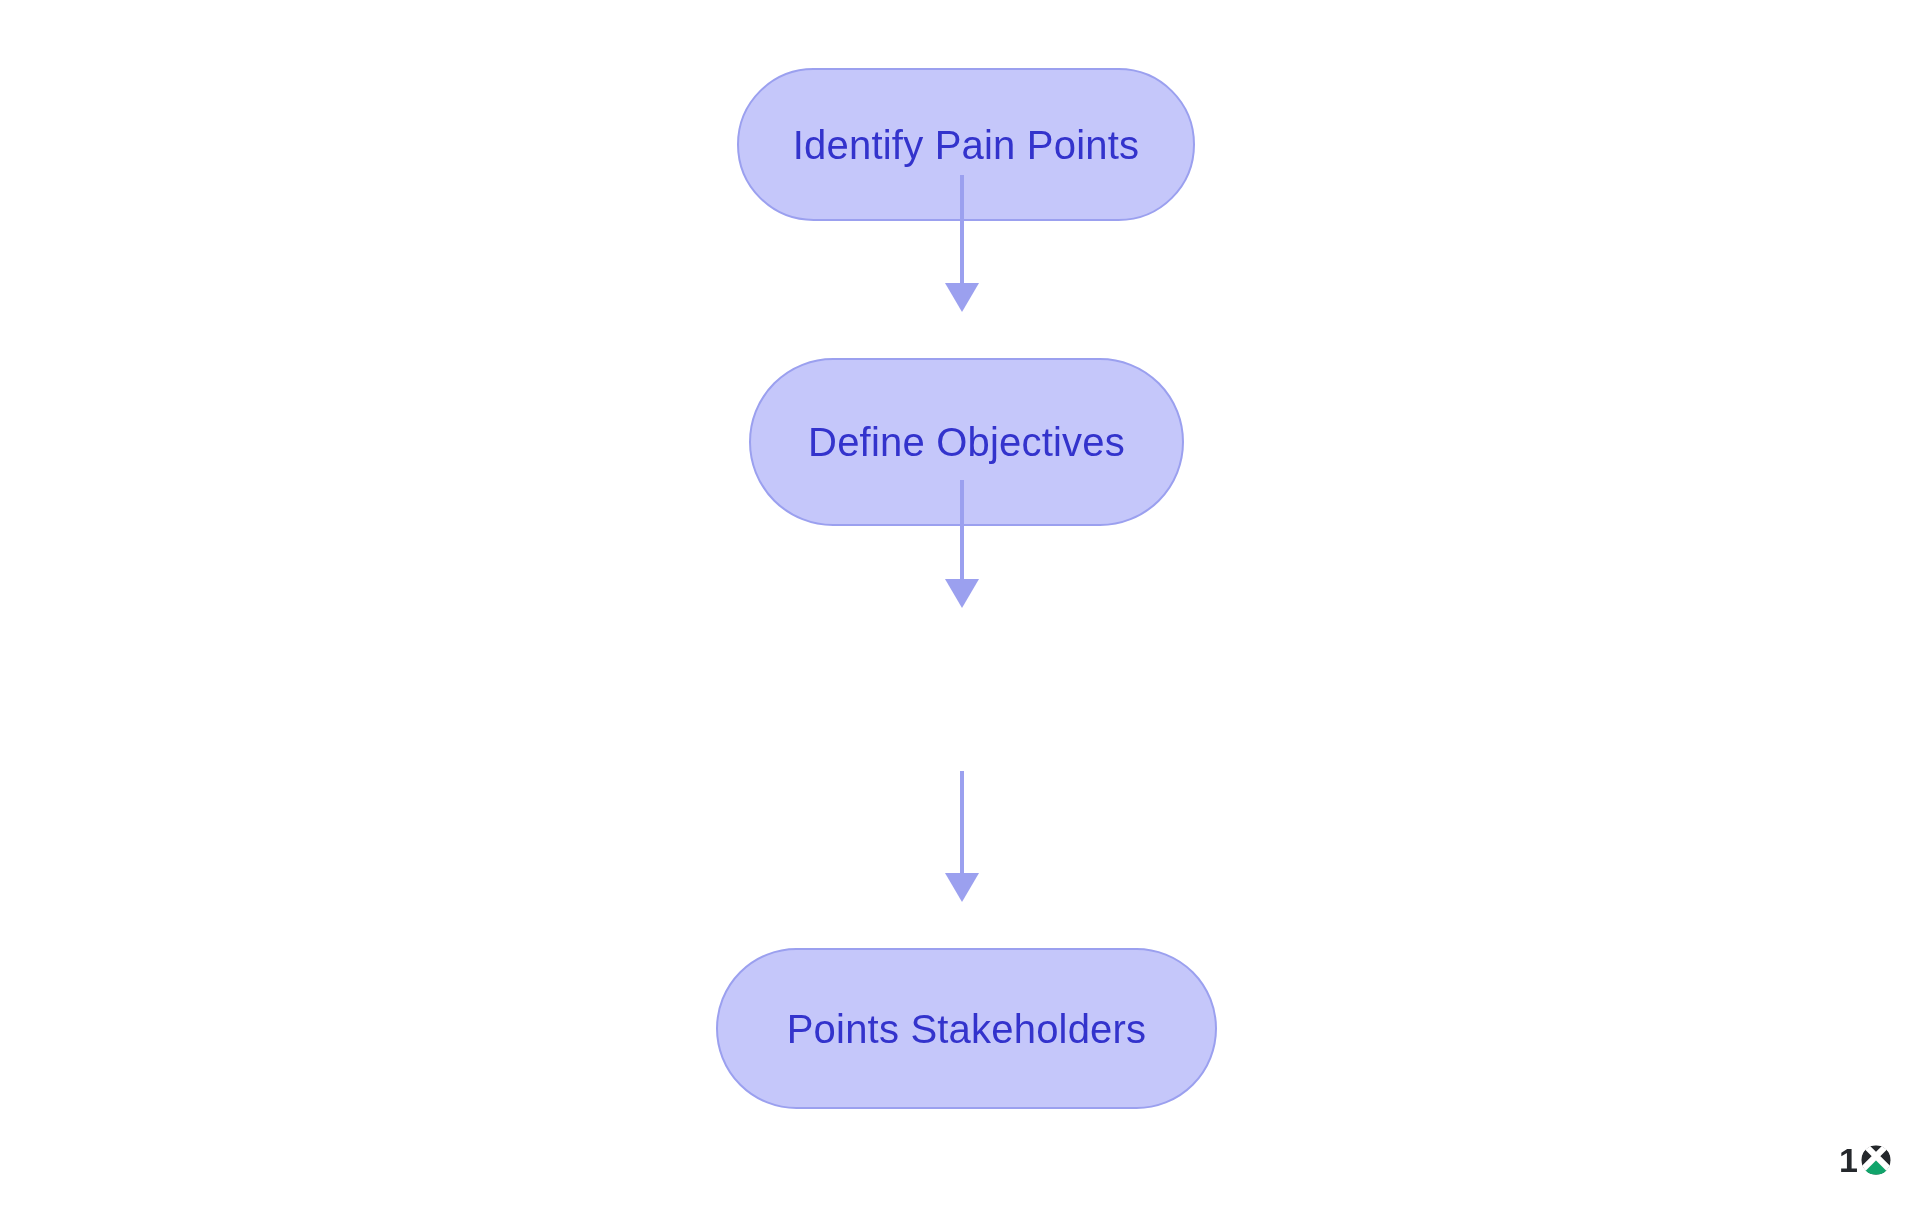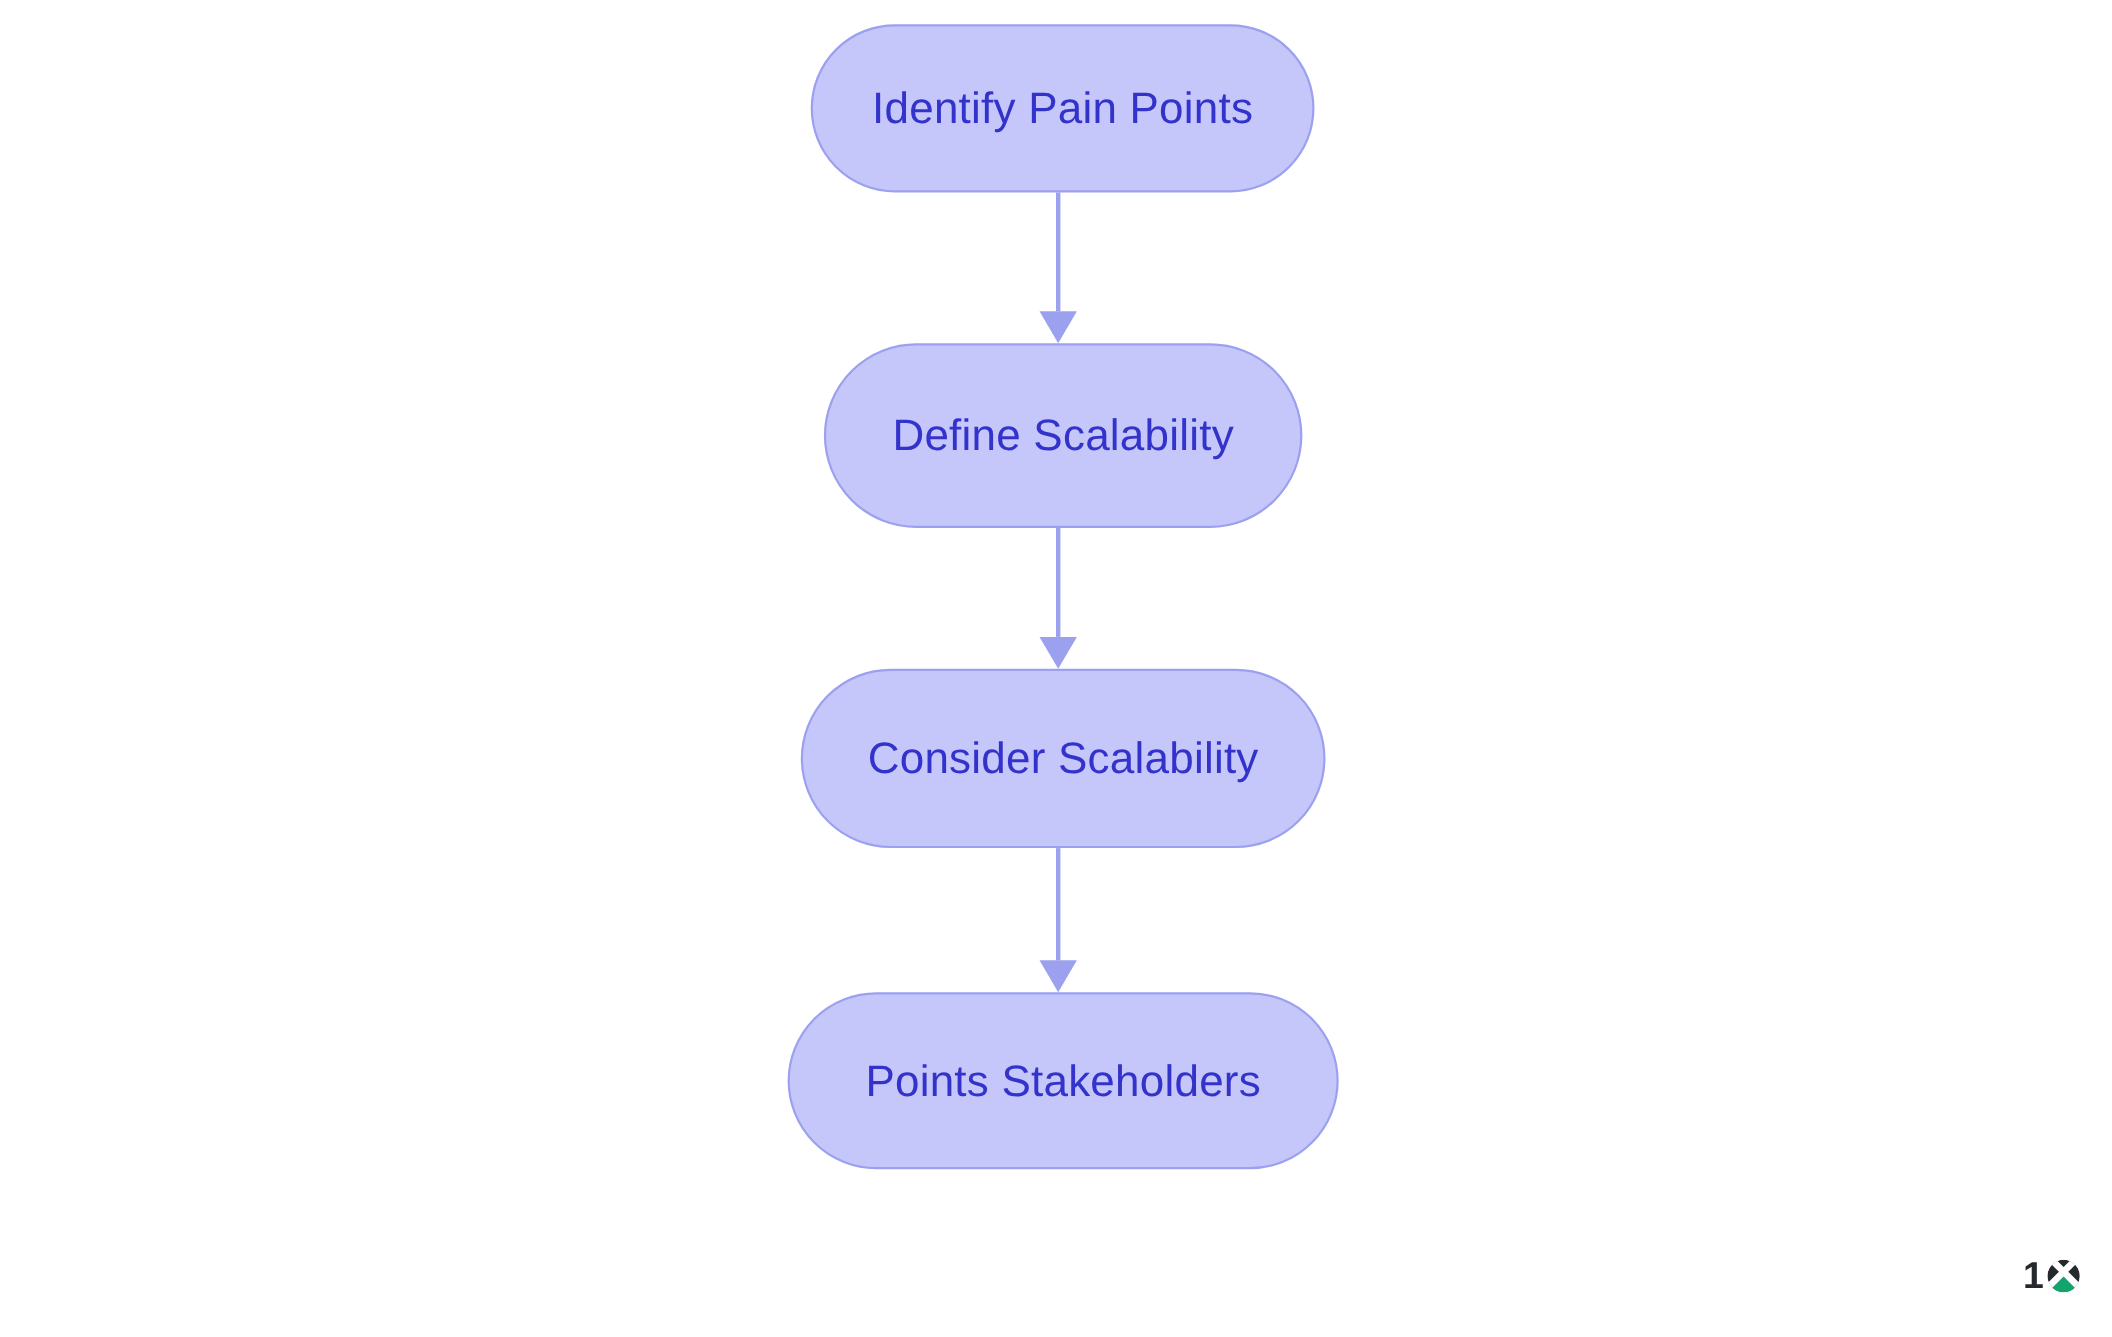--- a/index.html
+++ b/index.html
@@ -24,20 +24,21 @@
 
   .flow-node {
     position: absolute;
     box-sizing: border-box;
     background: #c5c7fa;
     border: 2px solid #9ba0ef;
     border-radius: 999px;
     display: flex;
     align-items: center;
     justify-content: center;
+    margin-top: 46px;
   }
 
   .flow-node-label {
     color: #3333cc;
     font-family: "Liberation Sans", sans-serif;
     font-size: 40px;
     font-weight: 400;
     letter-spacing: 0.2px;
     line-height: 1;
     white-space: nowrap;
@@ -93,26 +94,23 @@
 </head>
 <body>
 
 <div id="flowchart-canvas">
 
   <div class="flow-node" style="left: 737px; top: 22px; width: 458px; height: 153px;">
     <span class="flow-node-label">Identify Pain Points</span>
   </div>
 
   <div class="flow-node" style="left: 749px; top: 312px; width: 435px; height: 168px;">
-    <span class="flow-node-label">Define Scalability</span>
+    <span class="flow-node-label">Define Objectives</span>
   </div>
 
-  <div class="flow-node" style="left: 728px; top: 608px; width: 477px; height: 163px;">
-    <span class="flow-node-label">Consider Scalability</span>
-  </div>
 
   <div class="flow-node" style="left: 716px; top: 902px; width: 501px; height: 161px;">
     <span class="flow-node-label">Points Stakeholders</span>
   </div>
 
   <div class="flow-connector" style="left: 962px; top: 175px; width: 34px; height: 137px;">
     <div class="flow-connector-line" style="height: 108px; left: -2px;"></div>
     <div class="flow-connector-head" style="top: 108px; left: -17px;"></div>
   </div>
 

